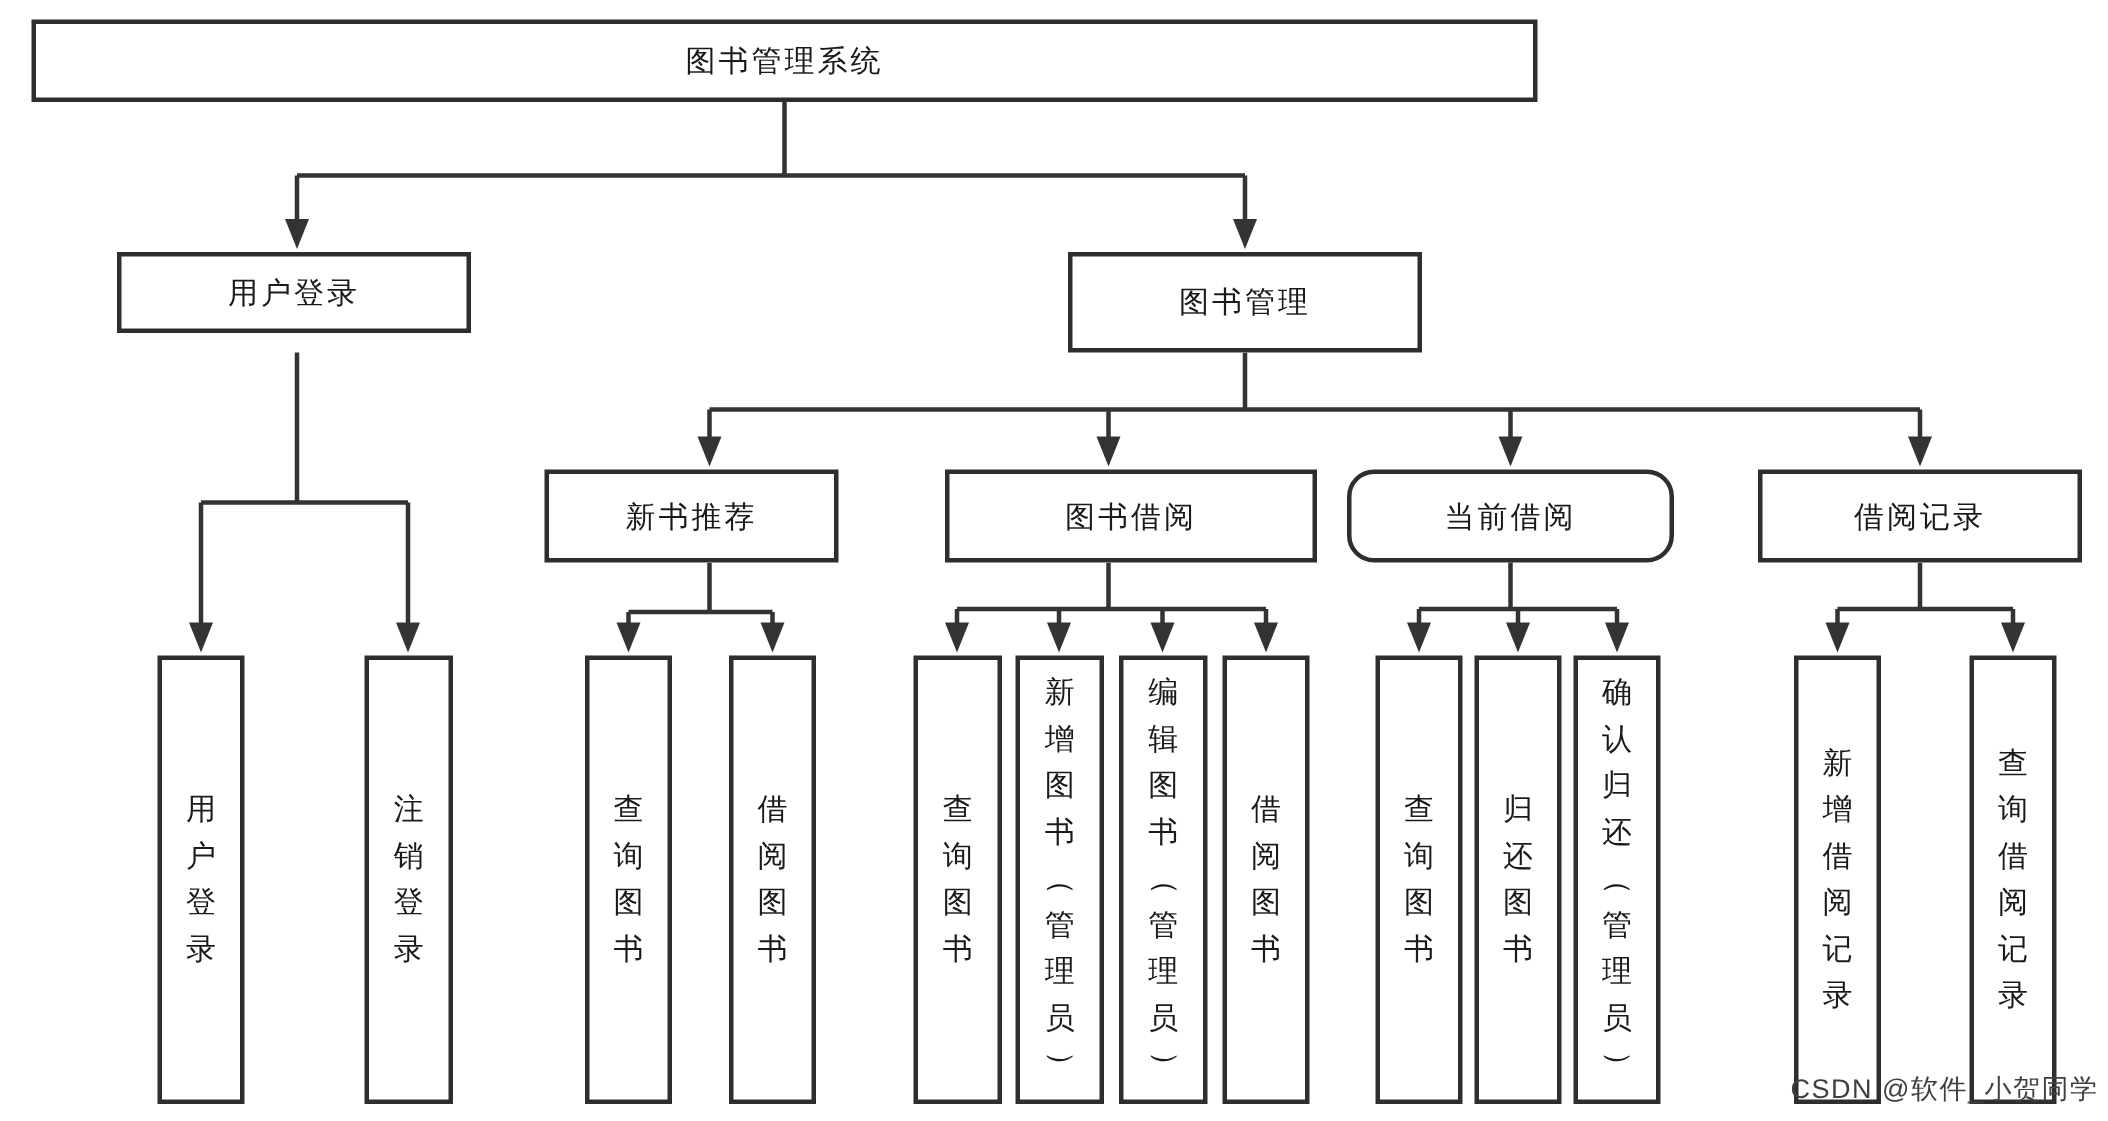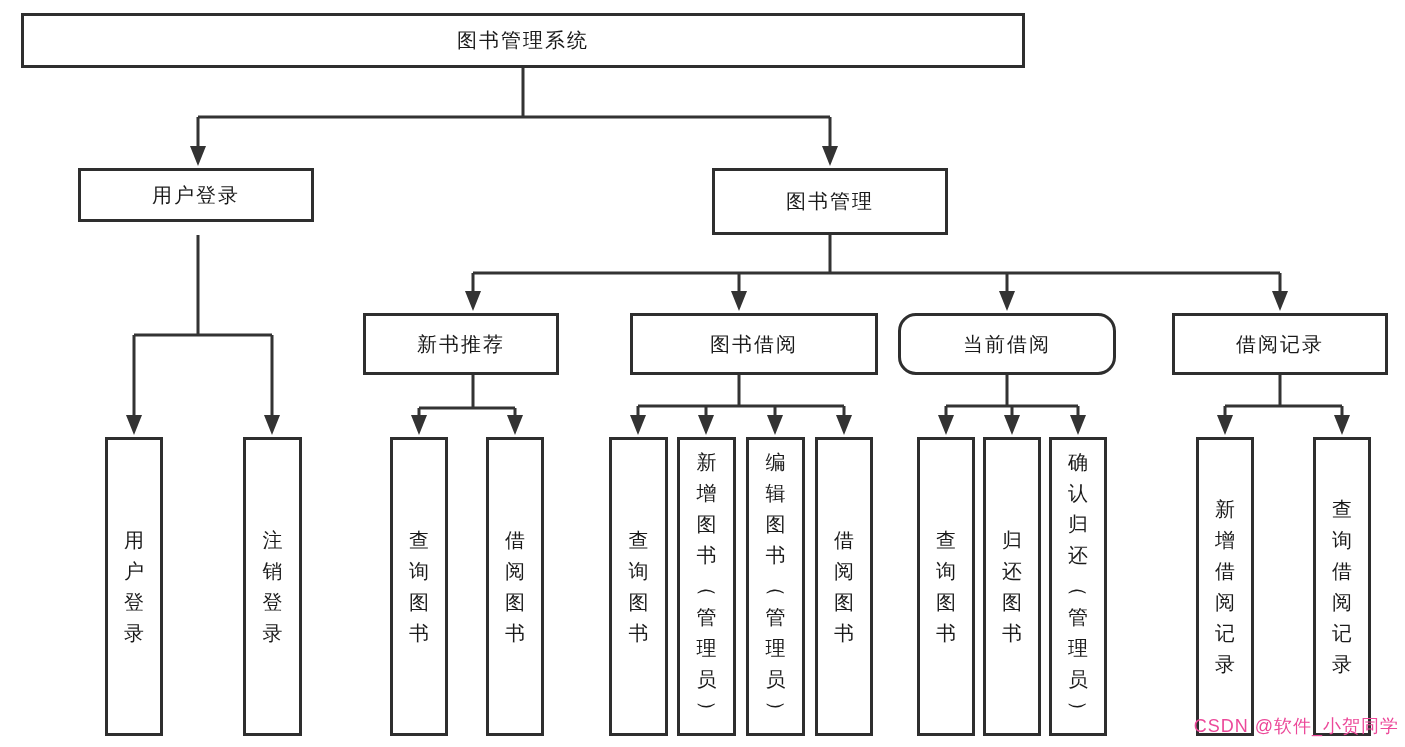--- a/index.html
+++ b/index.html
@@ -26,21 +26,21 @@
   .n-borrow-rec{left:1172px;top:313px;width:216px;height:62px;}
   .leaf{top:437px;height:299px;width:58px;}
   .l-g1a{left:105px;} .l-g1b{left:243px;width:59px;}
   .l-g2a{left:390px;} .l-g2b{left:486px;}
   .l-g3a{left:609px;width:59px;} .l-g3b{left:677px;width:59px;}
   .l-g3c{left:746px;width:59px;} .l-g3d{left:815px;}
   .l-g4a{left:917px;} .l-g4b{left:983px;} .l-g4c{left:1049px;}
   .l-g5a{left:1196px;} .l-g5b{left:1313px;}
   .watermark{
     position:absolute;right:6px;top:714px;z-index:3;
-    font-size:18px;color:#ec4899;letter-spacing:1px;white-space:nowrap;
+    font-size:18px;color:#404040;letter-spacing:1px;white-space:nowrap;
   }
 </style>
 </head>
 <body>
 
 <div class="stage">
 
   <svg class="connectors" viewBox="0 0 1405 747" xmlns="http://www.w3.org/2000/svg" aria-hidden="true">
     <path fill="none" stroke="#333333" stroke-width="3" d="M523 68 V117
          M198 117 H830

